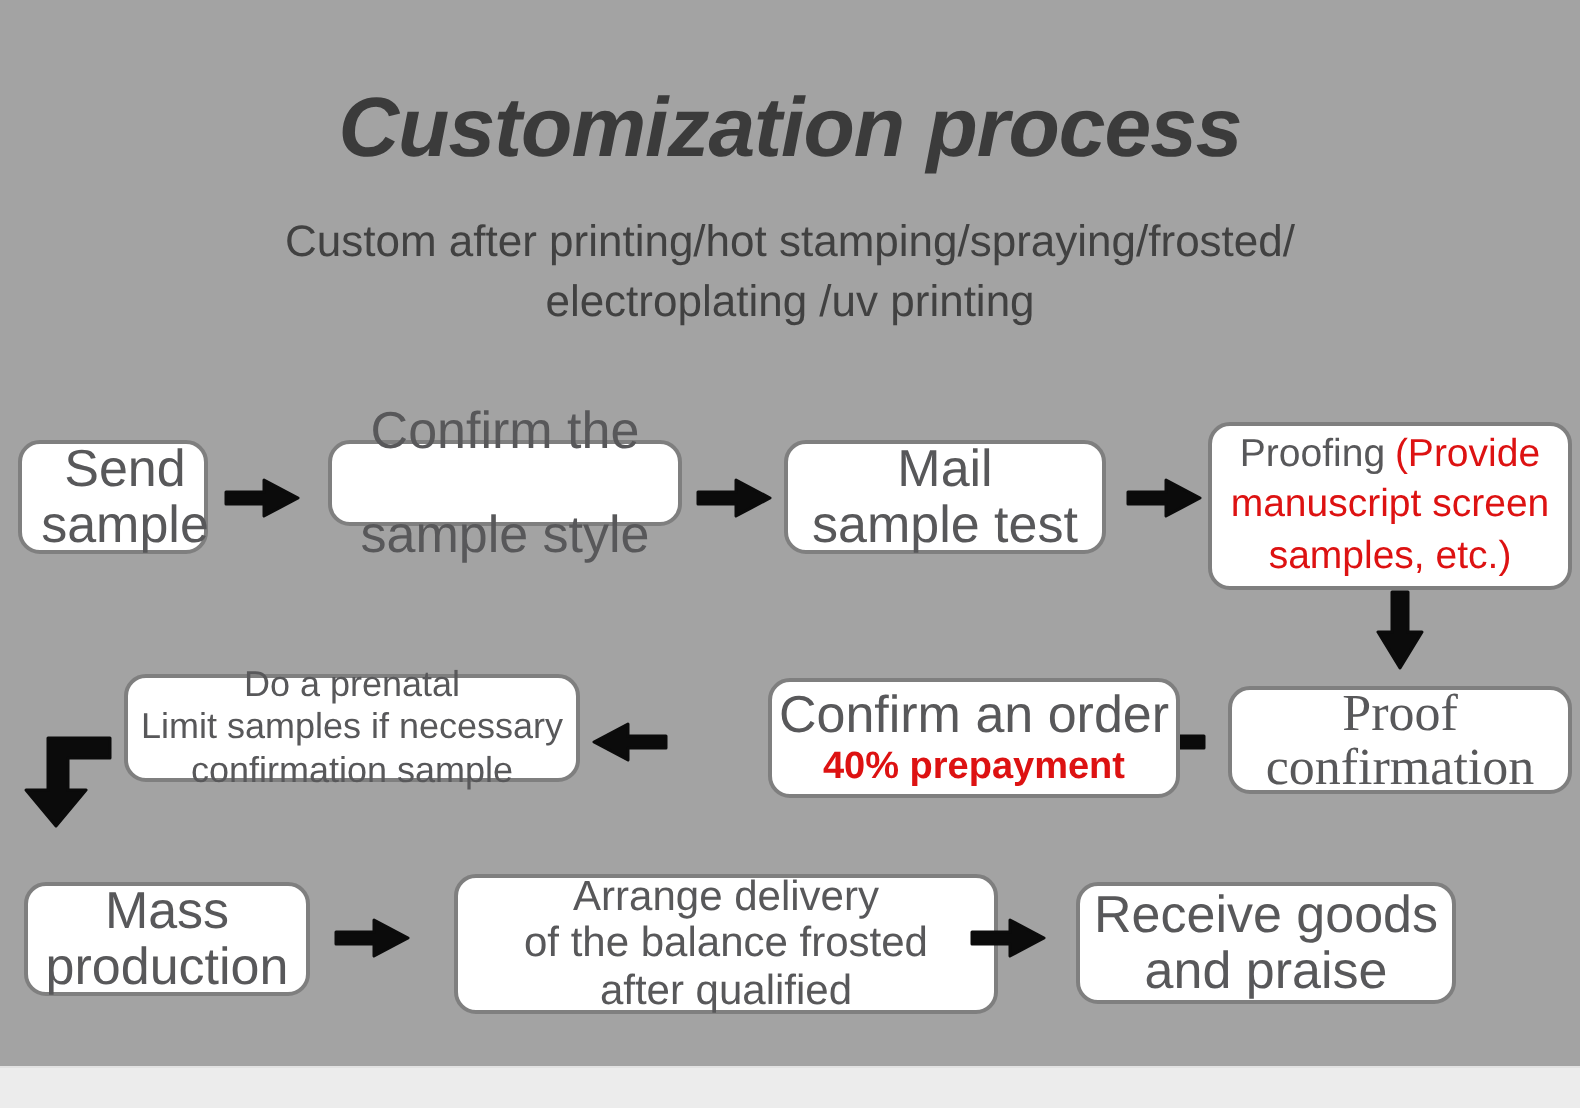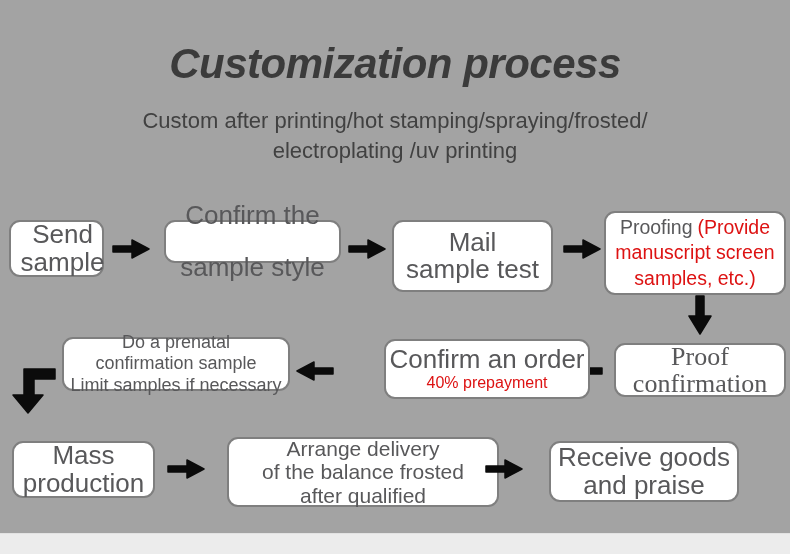--- a/index.html
+++ b/index.html
@@ -34,31 +34,31 @@
     text-align:center;
     color:#58585a;
     line-height:1.05;
   }
   .fs26{font-size:26px;}
   .fs21{font-size:21px;line-height:1.12;}
   .fs19{font-size:19.5px;line-height:1.3;}
   .fs18{font-size:18px;line-height:1.2;}
   .red{color:#dd1212;}
   .gapL{margin-left:0.25em;}
-  .sub-red{font-size:16px;margin-top:2px;}
+  .sub-red{font-size:19px;margin-top:2px;font-weight:bold;}
   .b1{left:9px;  top:220px; width:95px;  height:57px;padding-left:12px;}
   .b2{left:164px;top:220px; width:177px; height:43px;gap:24px;}
-  .b3{left:392px;top:220px; width:161px; height:72px;}
+  .b3{left:392px;top:220px; width:161px; height:57px;}
   .b4{left:604px;top:211px; width:182px; height:84px;}
   .b5{left:614px;top:343px; width:172px; height:54px;font-family:Liberation Serif, serif;}
   .b6{left:352px;top:339px; width:206px; height:60px;margin-left:32px;}
   .b7{left:62px; top:337px; width:228px; height:54px;}
   .b8{left:12px; top:441px; width:143px; height:57px;}
   .b9{left:227px;top:437px; width:272px; height:70px;}
-  .b10{left:538px;top:441px;width:190px; height:61px;margin-left:11px;}
+  .b10{left:538px;top:441px;width:190px; height:61px;}
   .arrow{position:absolute;}
   .arrow polygon,.arrow path{fill:#0b0b0b;stroke:#0b0b0b;stroke-width:1.5;stroke-linejoin:round;}
   .a1{left:112px;top:238px;}
   .a2{left:348px;top:238px;}
   .a3{left:563px;top:238px;}
   .a4{left:688px;top:295px;}
   .a5{left:565px;top:360px;}
   .a6{left:296px;top:360px;}
   .a7{left:10px; top:368px;}
   .a8{left:167px;top:458px;}
@@ -132,22 +132,22 @@
     <div class="fs26">Confirm an order</div>
     <div class="red sub-red">40% prepayment</div>
   </div>
 
   <svg class="arrow a6" width="38" height="22" viewBox="0 0 38 22">
     <polygon points="37,8 18,8 18,2 1,11 18,20 18,14 37,14"></polygon>
   </svg>
 
   <div class="box b7 fs18">
     <div>Do a prenatal</div>
+    <div>Limit samples if necessary</div>
     <div>confirmation sample</div>
-    <div>Limit samples if necessary</div>
   </div>
 
   <svg class="arrow a7" width="46" height="46" viewBox="0 0 46 46">
     <path d="M45,1 L14,1 L14,27 L3,27 L18,45 L33,27 L24,27 L24,11 L45,11 Z"></path>
   </svg>
 
   <div class="box b8 fs26">
     <div>Mass</div>
     <div>production</div>
   </div>

